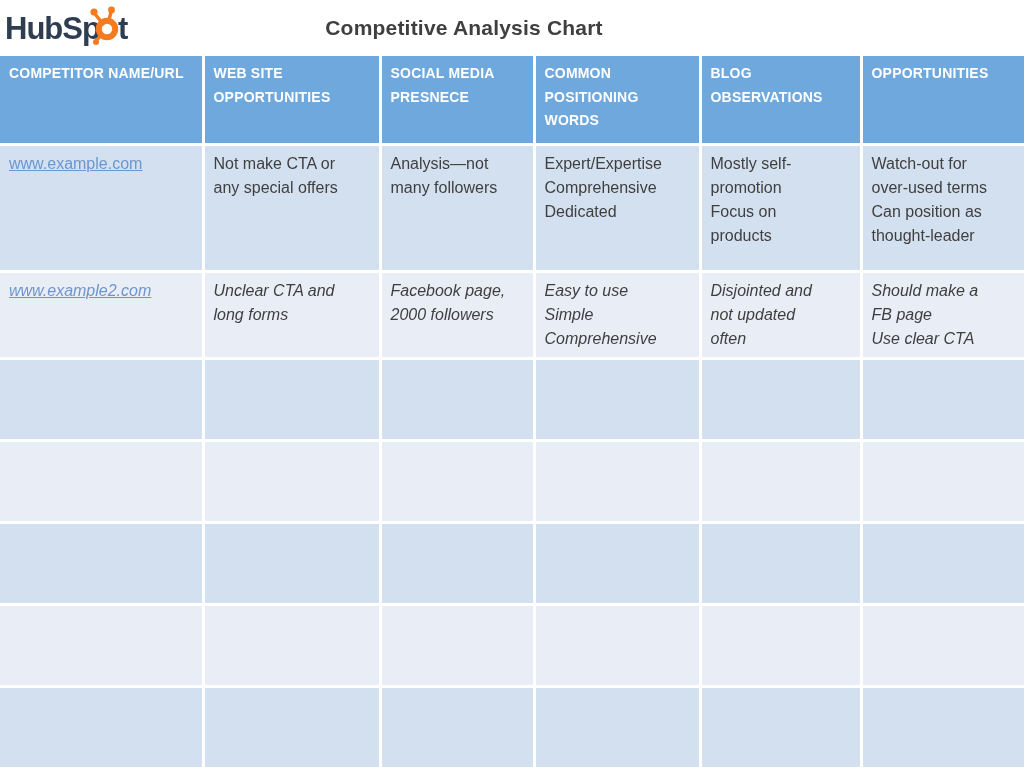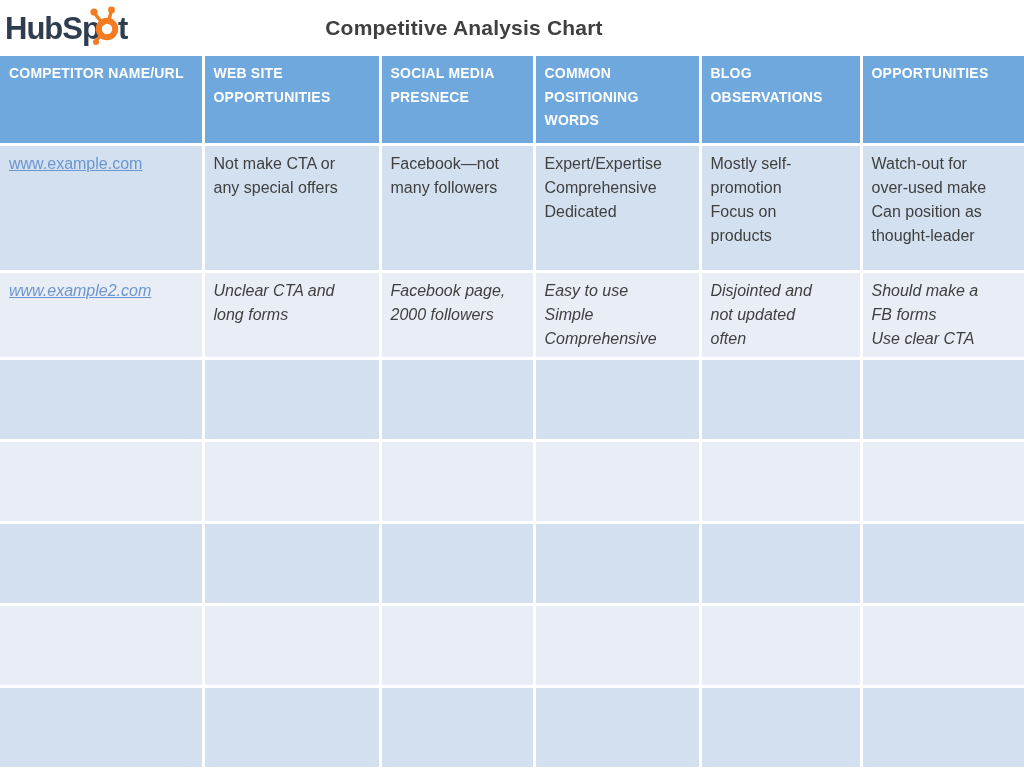--- a/index.html
+++ b/index.html
@@ -114,48 +114,48 @@
         <th>BLOG
 OBSERVATIONS</th>
         <th>OPPORTUNITIES</th>
       </tr>
     </thead>
     <tbody>
       <tr class="row-filled-1">
         <td><span class="url-link">www.example.com</span></td>
         <td>Not make CTA or
 any special offers</td>
-        <td>Facebook—not
+        <td>Analysis—not
 many followers</td>
         <td>Expert/Expertise
 Comprehensive
 Dedicated</td>
         <td>Mostly self-
 promotion
 Focus on
 products</td>
         <td>Watch-out for
-over-used make
+over-used terms
 Can position as
 thought-leader</td>
       </tr>
       <tr class="row-filled-2">
         <td><span class="url-link">www.example2.com</span></td>
         <td>Unclear CTA and
 long forms</td>
         <td>Facebook page,
 2000 followers</td>
         <td>Easy to use
 Simple
 Comprehensive</td>
         <td>Disjointed and
 not updated
 often</td>
         <td>Should make a
-FB forms
+FB page
 Use clear CTA</td>
       </tr>
       <tr class="row-empty">
         <td></td>
           <td></td>
           <td></td>
           <td></td>
           <td></td>
           <td></td>
       </tr>

